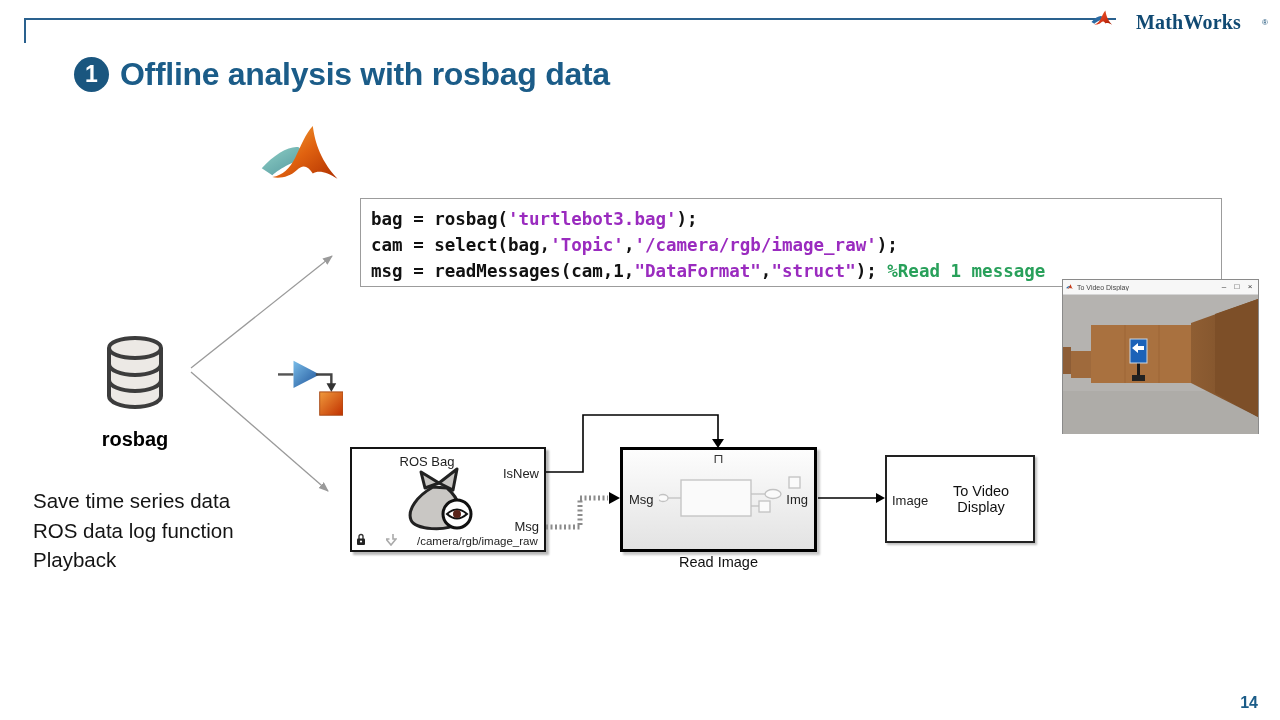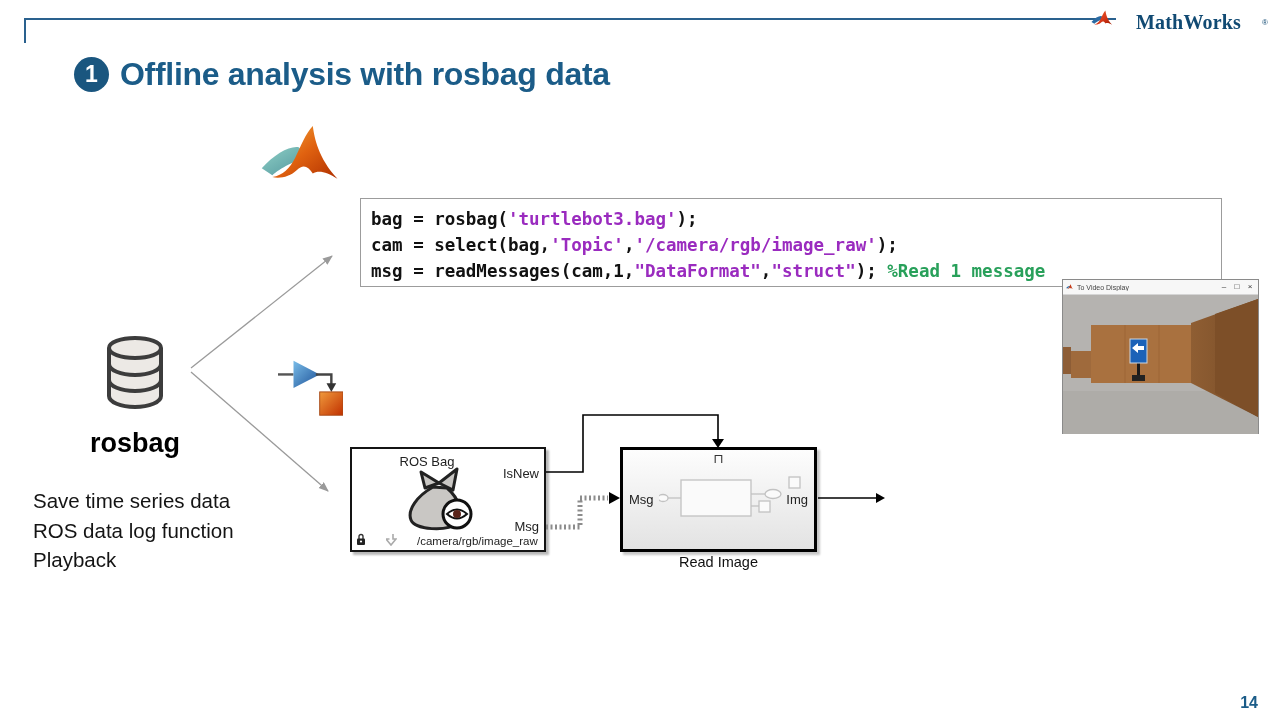--- a/index.html
+++ b/index.html
@@ -25,21 +25,21 @@
   .code-box{position:absolute;left:360px;top:160px;width:862px;height:89px;border:1px solid #9c9c9c;
             background:#fff;box-sizing:border-box;padding:7px 0 0 10px;
             font-family:"DejaVu Sans Mono",monospace;font-weight:bold;font-size:17.5px;line-height:26px;
             white-space:pre;color:#111;margin-top:38px;}
   .tok-str{color:#9a2bbf;}
   .tok-com{color:#28a05a;}
 
   
   .db-icon{position:absolute;left:103px;top:335px;}
   .rosbag-label{position:absolute;left:45px;top:428px;width:180px;text-align:center;
-                font-size:27px;font-weight:bold;color:#000;}
+                font-size:20px;font-weight:bold;color:#000;}
   .rosbag-bullets{position:absolute;left:33px;top:486px;font-size:20.5px;color:#141414;line-height:29.5px;}
 
   .matlab-logo{position:absolute;left:260px;top:122px;}
   .simulink-logo{position:absolute;left:277px;top:356px;}
 
   
   .blk{position:absolute;background:#fff;box-sizing:border-box;}
   .blk-rosbag{left:350px;top:447px;width:196px;height:105px;border:2px solid #141414;
               box-shadow:3px 3px 2px rgba(0,0,0,.28);}
   .blk-rosbag .blk-title{position:absolute;left:0;top:5px;width:150px;text-align:center;font-size:13px;color:#222;}
@@ -204,20 +204,24 @@
           <ellipse cx="114" cy="20" rx="8" ry="4.5"></ellipse>
           <rect x="130" y="3" width="11" height="11"></rect>
           <line x1="92" y1="32" x2="100" y2="32"></line>
           <rect x="100" y="27" width="11" height="11"></rect>
         </g>
       </svg>
     </div>
   </div>
   <div class="readimg-caption">Read Image</div>
 
+  <div class="blk blk-video">
+    <div class="port-label" style="left:5px;top:36px;">Image</div>
+    <div class="video-blk-label">To Video Display</div>
+  </div>
 
   <svg class="wires">
     <defs>
       <marker id="ga" markerWidth="11" markerHeight="9" refX="9" refY="4" orient="auto" markerUnits="userSpaceOnUse">
         <path d="M0 0 L10 4 L0 8 Z" fill="#9a9a9a"></path>
       </marker>
     </defs>
 
     <line x1="191" y1="368" x2="332" y2="256" stroke="#9a9a9a" stroke-width="1.3" marker-end="url(#ga)"></line>
     <line x1="191" y1="372" x2="328" y2="491" stroke="#9a9a9a" stroke-width="1.3" marker-end="url(#ga)"></line>

